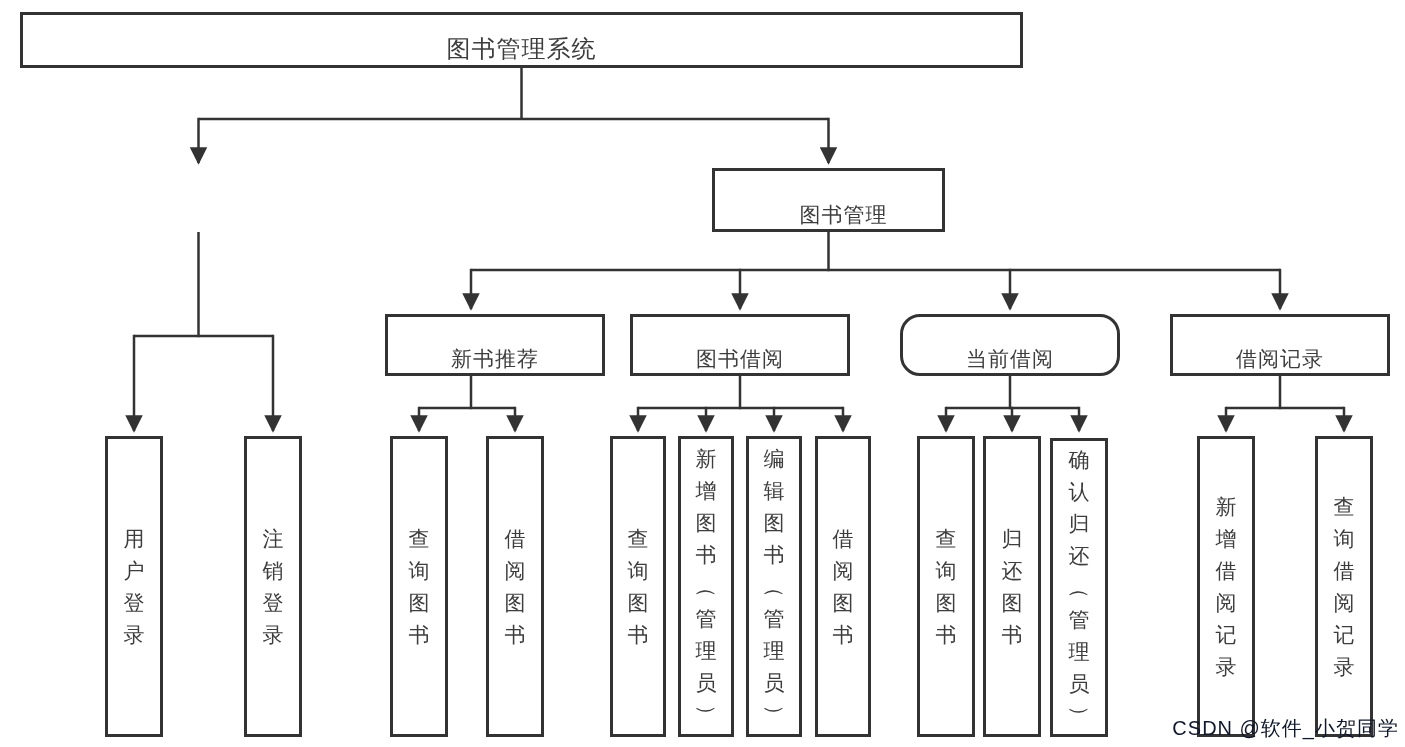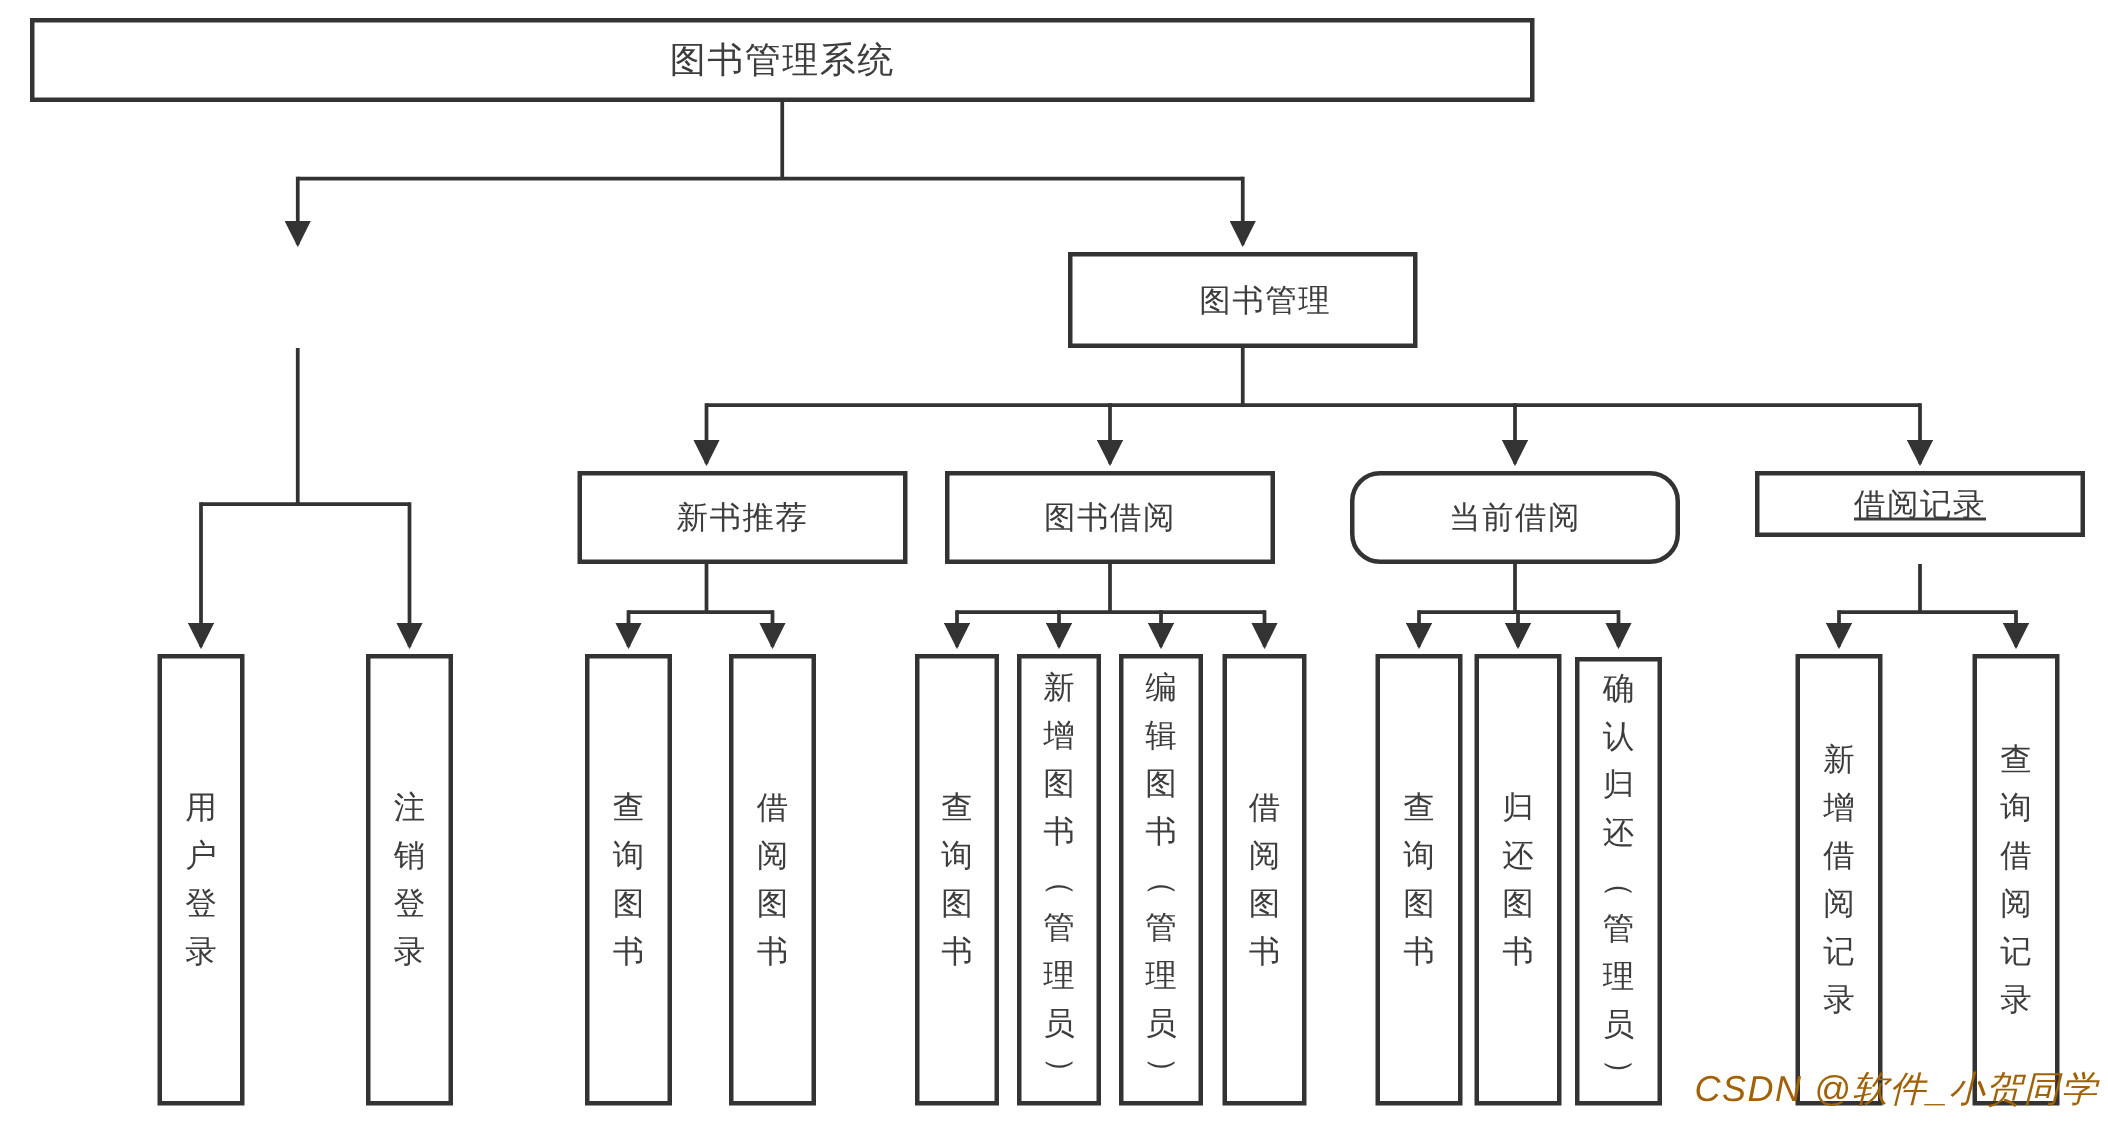--- a/index.html
+++ b/index.html
@@ -1,29 +1,29 @@
 <!DOCTYPE html>
 <html><head>
 <meta charset="utf-8">
 <style>
   html,body{margin:0;padding:0;background:#ffffff;}
   body{font-family:"Liberation Sans", sans-serif;}
   .stage{position:relative;width:1405px;height:747px;background:#ffffff;overflow:hidden;}
   .node{position:absolute;box-sizing:border-box;border:3px solid #333333;background:#ffffff;
         display:flex;align-items:center;justify-content:center;color:#3d3d3d;}
-  .hnode{font-size:21px;letter-spacing:1px;}
+  .hnode{font-size:21px;letter-spacing:1px;align-items:flex-end;}
   .root{font-size:24px;letter-spacing:1px;}
   .vnode{flex-direction:column;font-size:21px;letter-spacing:0;}
   .vlabel{display:flex;flex-direction:column;align-items:center;justify-content:center;width:100%;}
   .vlabel .vc{display:block;height:32px;line-height:32px;text-align:center;}
   .vlabel .vp{transform:rotate(90deg);}
   svg.wires{position:absolute;left:0;top:0;width:1405px;height:747px;}
   svg.wires line, svg.wires polyline{stroke:#333333;stroke-width:2.5;fill:none;}
-  .watermark{position:absolute;right:6px;bottom:5px;font-size:24px;color:#a16207;
-             letter-spacing:1px;z-index:5;font-style:italic;}
+  .watermark{position:absolute;right:6px;bottom:5px;font-size:20px;color:#0f172a;
+             letter-spacing:1px;z-index:5;}
 </style>
 </head>
 <body>
 
 <div class="stage">
 
   <svg class="wires" viewBox="0 0 1405 747">
     <defs>
       <marker id="arrow" viewBox="0 0 10 10" refX="9" refY="5" markerWidth="7" markerHeight="7" orient="auto" markerUnits="strokeWidth">
         <path d="M0,0 L10,5 L0,10 z" fill="#333333"></path>
@@ -95,21 +95,21 @@
 
   <div class="node hnode" style="left:361px;top:314px;width:220px;height:62px;margin-left:24px;">
     <span>新书推荐</span>
   </div>
   <div class="node hnode" style="left:630px;top:314px;width:220px;height:62px;">
     <span>图书借阅</span>
   </div>
   <div class="node hnode" style="left:900px;top:314px;width:220px;height:62px;border-radius:20px;">
     <span>当前借阅</span>
   </div>
-  <div class="node hnode" style="left:1170px;top:314px;width:220px;height:44px;text-decoration:underline;">
+  <div class="node hnode" style="left:1170px;top:314px;width:220px;height:62px;">
     <span>借阅记录</span>
   </div>
 
   <div class="node vnode" style="left:105px;top:436px;width:58px;height:301px;">
     <span class="vlabel">
         <span class="vc">用</span>
         <span class="vc">户</span>
         <span class="vc">登</span>
         <span class="vc">录</span>
       </span>

